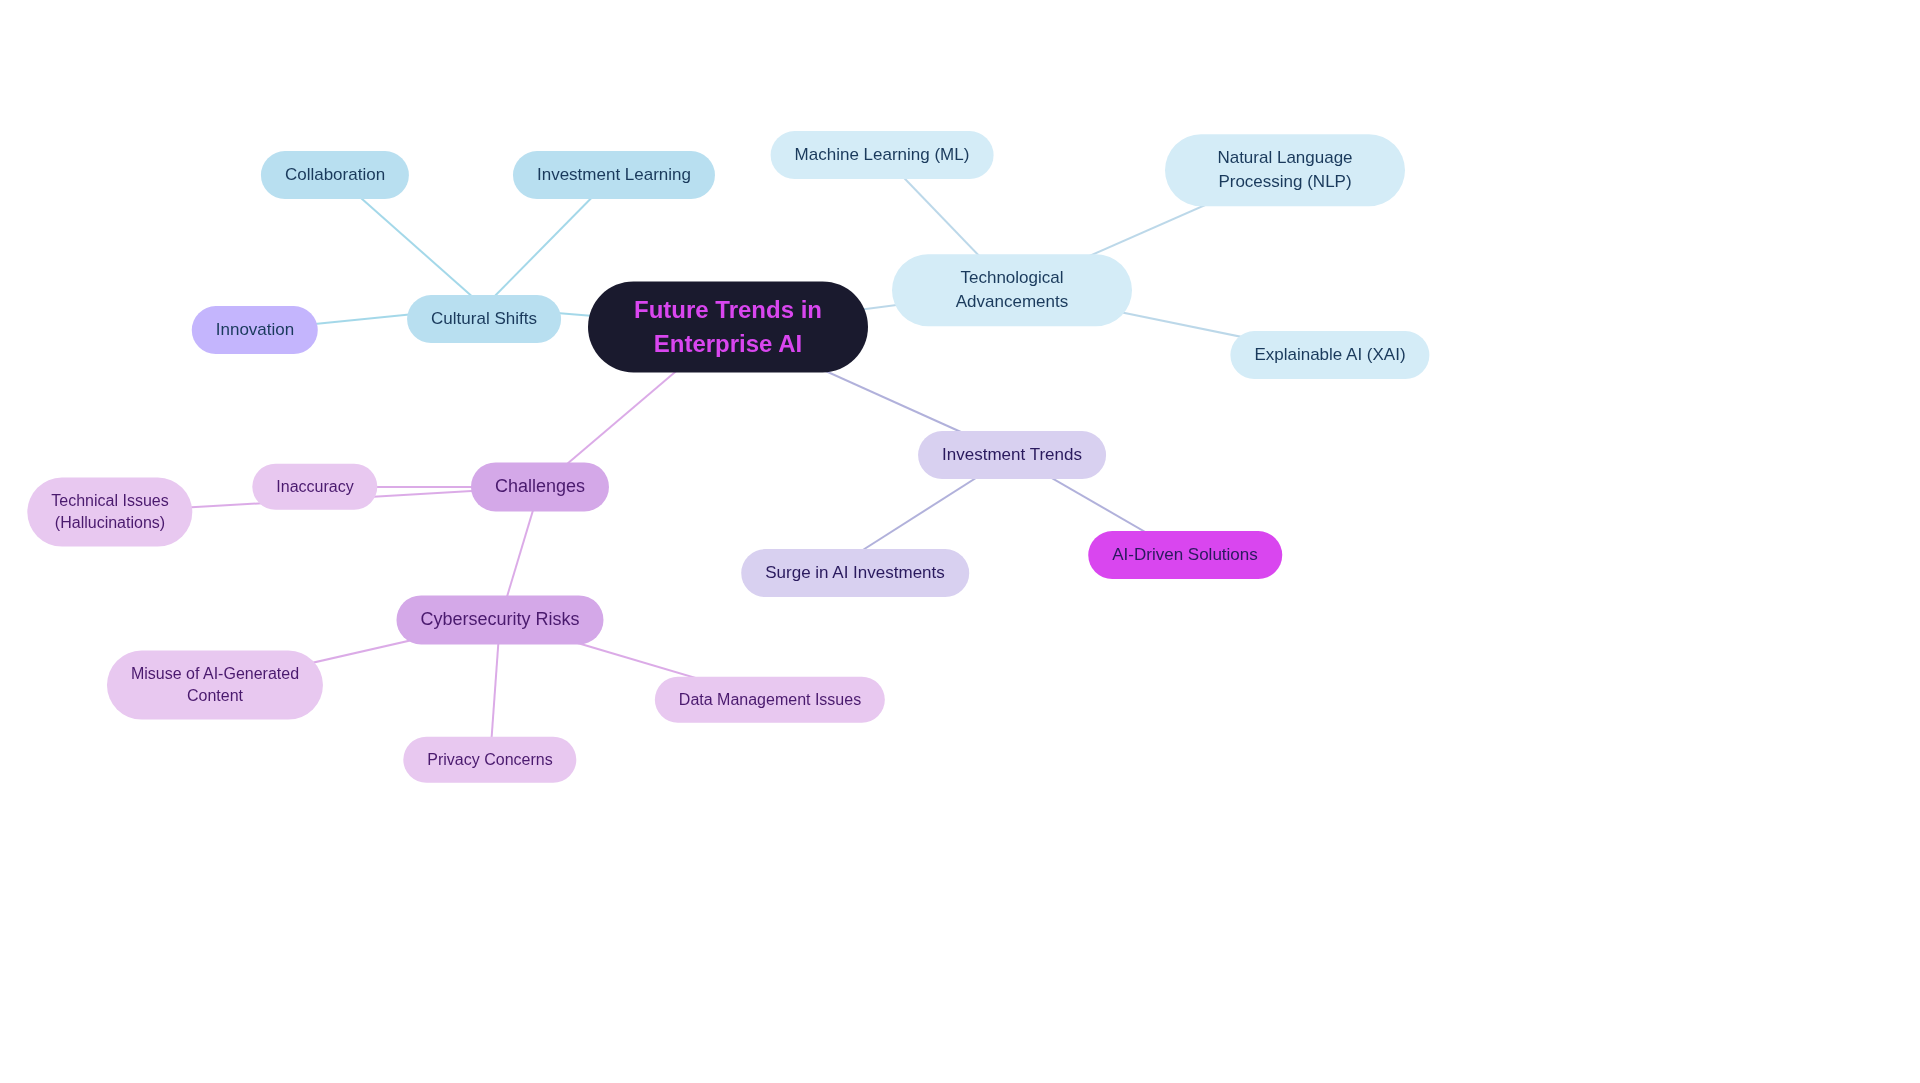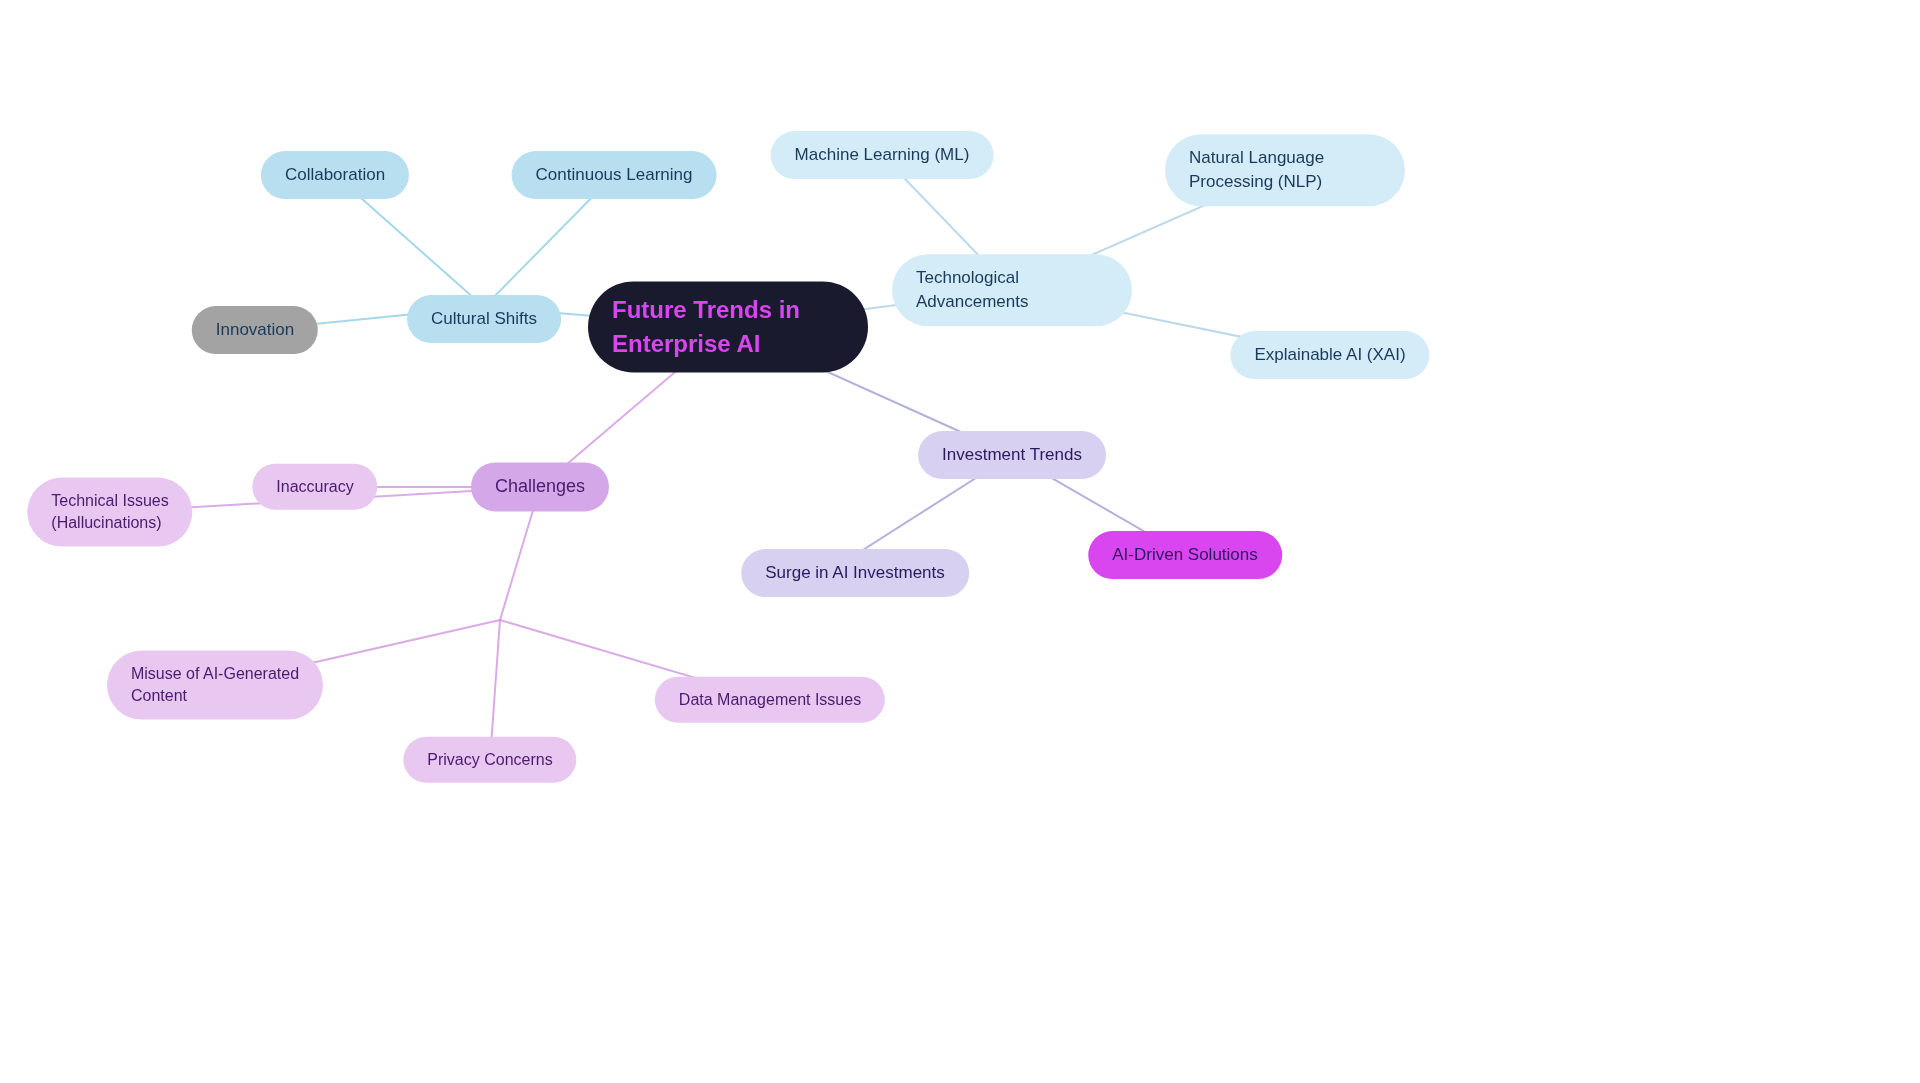--- a/index.html
+++ b/index.html
@@ -22,21 +22,21 @@
       width: 1920px;
       height: 1083px;
       pointer-events: none;
     }
     .node {
       position: absolute;
       border-radius: 50px;
       display: flex;
       align-items: center;
       justify-content: center;
-      text-align: left;
+      text-align: center;
       font-size: 18px;
       padding: 12px 24px;
       cursor: pointer;
       transform: translate(-50%, -50%);
     }
   </style>
 </head>
 <body>
 
 <div id="mind-map-container">
@@ -56,30 +56,31 @@
       <path d="M540,487 Q427.5,487 315,487" stroke="#cc88dd" stroke-width="2" fill="none" opacity="0.7"></path>
       <path d="M540,487 Q325,499.5 110,512" stroke="#cc88dd" stroke-width="2" fill="none" opacity="0.7"></path>
       <path d="M540,487 Q520,553.5 500,620" stroke="#cc88dd" stroke-width="2" fill="none" opacity="0.7"></path>
       <path d="M500,620 Q357.5,652.5 215,685" stroke="#cc88dd" stroke-width="2" fill="none" opacity="0.7"></path>
       <path d="M500,620 Q495,690 490,760" stroke="#cc88dd" stroke-width="2" fill="none" opacity="0.7"></path>
       <path d="M500,620 Q635,660 770,700" stroke="#cc88dd" stroke-width="2" fill="none" opacity="0.7"></path>
     </svg>
 <div class="node" style="left: 728px; top: 327px; background: rgb(26, 26, 46); color: #d946ef; font-size: 24px; font-weight: 600; min-width: 120px; max-width: 280px; line-height: 1.4; white-space: pre-line; z-index: 10;"><span>Future Trends in Enterprise AI</span></div>
     <div class="node" style="left: 484px; top: 307px; background: rgb(184, 223, 240); color: rgb(26, 58, 92); font-size: 17px; font-weight: 400; min-width: 120px; max-width: 240px; line-height: 1.4; white-space: pre-line; z-index: 10; margin-top: 12px;"><span>Cultural Shifts</span></div>
     <div class="node" style="left: 335px; top: 175px; background: rgb(184, 223, 240); color: rgb(26, 58, 92); font-size: 17px; font-weight: 400; min-width: 120px; max-width: 240px; line-height: 1.4; white-space: pre-line; z-index: 10;"><span>Collaboration</span></div>
-    <div class="node" style="left: 614px; top: 175px; background: rgb(184, 223, 240); color: rgb(26, 58, 92); font-size: 17px; font-weight: 400; min-width: 120px; max-width: 240px; line-height: 1.4; white-space: pre-line; z-index: 10;"><span>Continuous Learning</span></div>
-    <div class="node" style="left: 255px; top: 330px; background: #a3a3a3; color: rgb(26, 58, 92); font-size: 17px; font-weight: 400; min-width: 120px; max-width: 240px; line-height: 1.4; white-space: pre-line; z-index: 10;"><span>Innovation</span></div>
+    <div class="node" style="left: 614px; top: 175px; background: rgb(184, 223, 240); color: rgb(26, 58, 92); font-size: 17px; font-weight: 400; min-width: 120px; max-width: 240px; line-height: 1.4; white-space: pre-line; z-index: 10;"><span>Investment Learning</span></div>
+    <div class="node" style="left: 255px; top: 330px; background: #c4b5fd; color: rgb(26, 58, 92); font-size: 17px; font-weight: 400; min-width: 120px; max-width: 240px; line-height: 1.4; white-space: pre-line; z-index: 10;"><span>Innovation</span></div>
     <div class="node" style="left: 1012px; top: 290px; background: rgb(212, 236, 247); color: rgb(26, 58, 92); font-size: 17px; font-weight: 400; min-width: 120px; max-width: 240px; line-height: 1.4; white-space: pre-line; z-index: 10;"><span>Technological Advancements</span></div>
     <div class="node" style="left: 882px; top: 155px; background: rgb(212, 236, 247); color: rgb(26, 58, 92); font-size: 17px; font-weight: 400; min-width: 120px; max-width: 240px; line-height: 1.4; white-space: pre-line; z-index: 10;"><span>Machine Learning (ML)</span></div>
     <div class="node" style="left: 1285px; top: 170px; background: rgb(212, 236, 247); color: rgb(26, 58, 92); font-size: 17px; font-weight: 400; min-width: 120px; max-width: 240px; line-height: 1.4; white-space: pre-line; z-index: 10;"><span>Natural Language Processing (NLP)</span></div>
     <div class="node" style="left: 1330px; top: 355px; background: rgb(212, 236, 247); color: rgb(26, 58, 92); font-size: 17px; font-weight: 400; min-width: 120px; max-width: 240px; line-height: 1.4; white-space: pre-line; z-index: 10;"><span>Explainable AI (XAI)</span></div>
     <div class="node" style="left: 1012px; top: 455px; background: rgb(216, 208, 240); color: rgb(42, 26, 94); font-size: 17px; font-weight: 400; min-width: 120px; max-width: 240px; line-height: 1.4; white-space: pre-line; z-index: 10;"><span>Investment Trends</span></div>
     <div class="node" style="left: 855px; top: 555px; background: rgb(216, 208, 240); color: rgb(42, 26, 94); font-size: 17px; font-weight: 400; min-width: 120px; max-width: 240px; line-height: 1.4; white-space: pre-line; z-index: 10; margin-top: 18px;"><span>Surge in AI Investments</span></div>
     <div class="node" style="left: 1185px; top: 555px; background: #d946ef; color: rgb(42, 26, 94); font-size: 17px; font-weight: 400; min-width: 120px; max-width: 240px; line-height: 1.4; white-space: pre-line; z-index: 10;"><span>AI-Driven Solutions</span></div>
     <div class="node" style="left: 540px; top: 487px; background: rgb(212, 168, 232); color: rgb(74, 26, 110); font-size: 18px; font-weight: 500; min-width: 120px; max-width: 240px; line-height: 1.4; white-space: pre-line; z-index: 10;"><span>Challenges</span></div>
     <div class="node" style="left: 315px; top: 487px; background: rgb(232, 200, 240); color: rgb(74, 26, 110); font-size: 16px; font-weight: 400; min-width: 120px; max-width: 240px; line-height: 1.4; white-space: pre-line; z-index: 10;"><span>Inaccuracy</span></div>
     <div class="node" style="left: 110px; top: 512px; background: rgb(232, 200, 240); color: rgb(74, 26, 110); font-size: 16px; font-weight: 400; min-width: 120px; max-width: 240px; line-height: 1.4; white-space: pre-line; z-index: 10;"><span>Technical Issues
 (Hallucinations)</span></div>
+    <div class="node" style="left: 500px; top: 620px; background: rgb(212, 168, 232); color: rgb(74, 26, 110); font-size: 18px; font-weight: 500; min-width: 120px; max-width: 240px; line-height: 1.4; white-space: pre-line; z-index: 10;"><span>Cybersecurity Risks</span></div>
     <div class="node" style="left: 215px; top: 685px; background: rgb(232, 200, 240); color: rgb(74, 26, 110); font-size: 16px; font-weight: 400; min-width: 120px; max-width: 240px; line-height: 1.4; white-space: pre-line; z-index: 10;"><span>Misuse of AI-Generated
 Content</span></div>
     <div class="node" style="left: 490px; top: 760px; background: rgb(232, 200, 240); color: rgb(74, 26, 110); font-size: 16px; font-weight: 400; min-width: 120px; max-width: 240px; line-height: 1.4; white-space: pre-line; z-index: 10;"><span>Privacy Concerns</span></div>
     <div class="node" style="left: 770px; top: 700px; background: rgb(232, 200, 240); color: rgb(74, 26, 110); font-size: 16px; font-weight: 400; min-width: 120px; max-width: 240px; line-height: 1.4; white-space: pre-line; z-index: 10;"><span>Data Management Issues</span></div>
   </div>
 
 </body></html>

